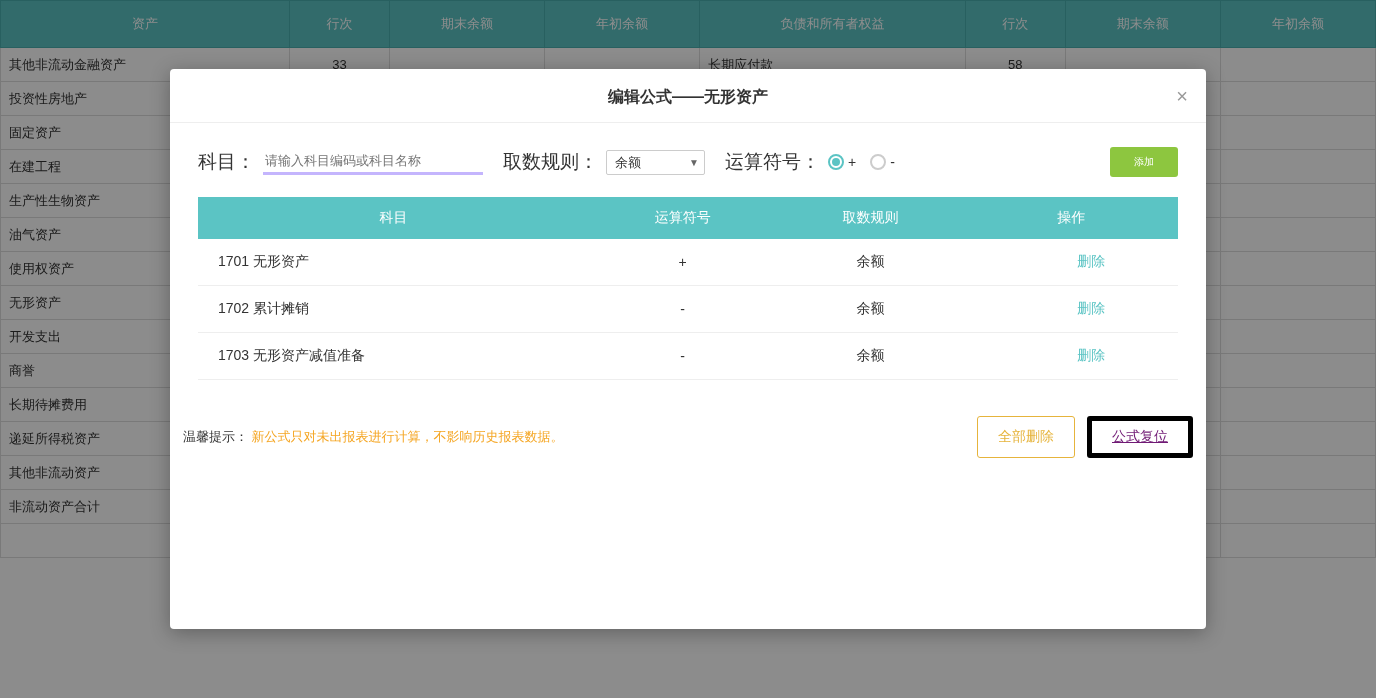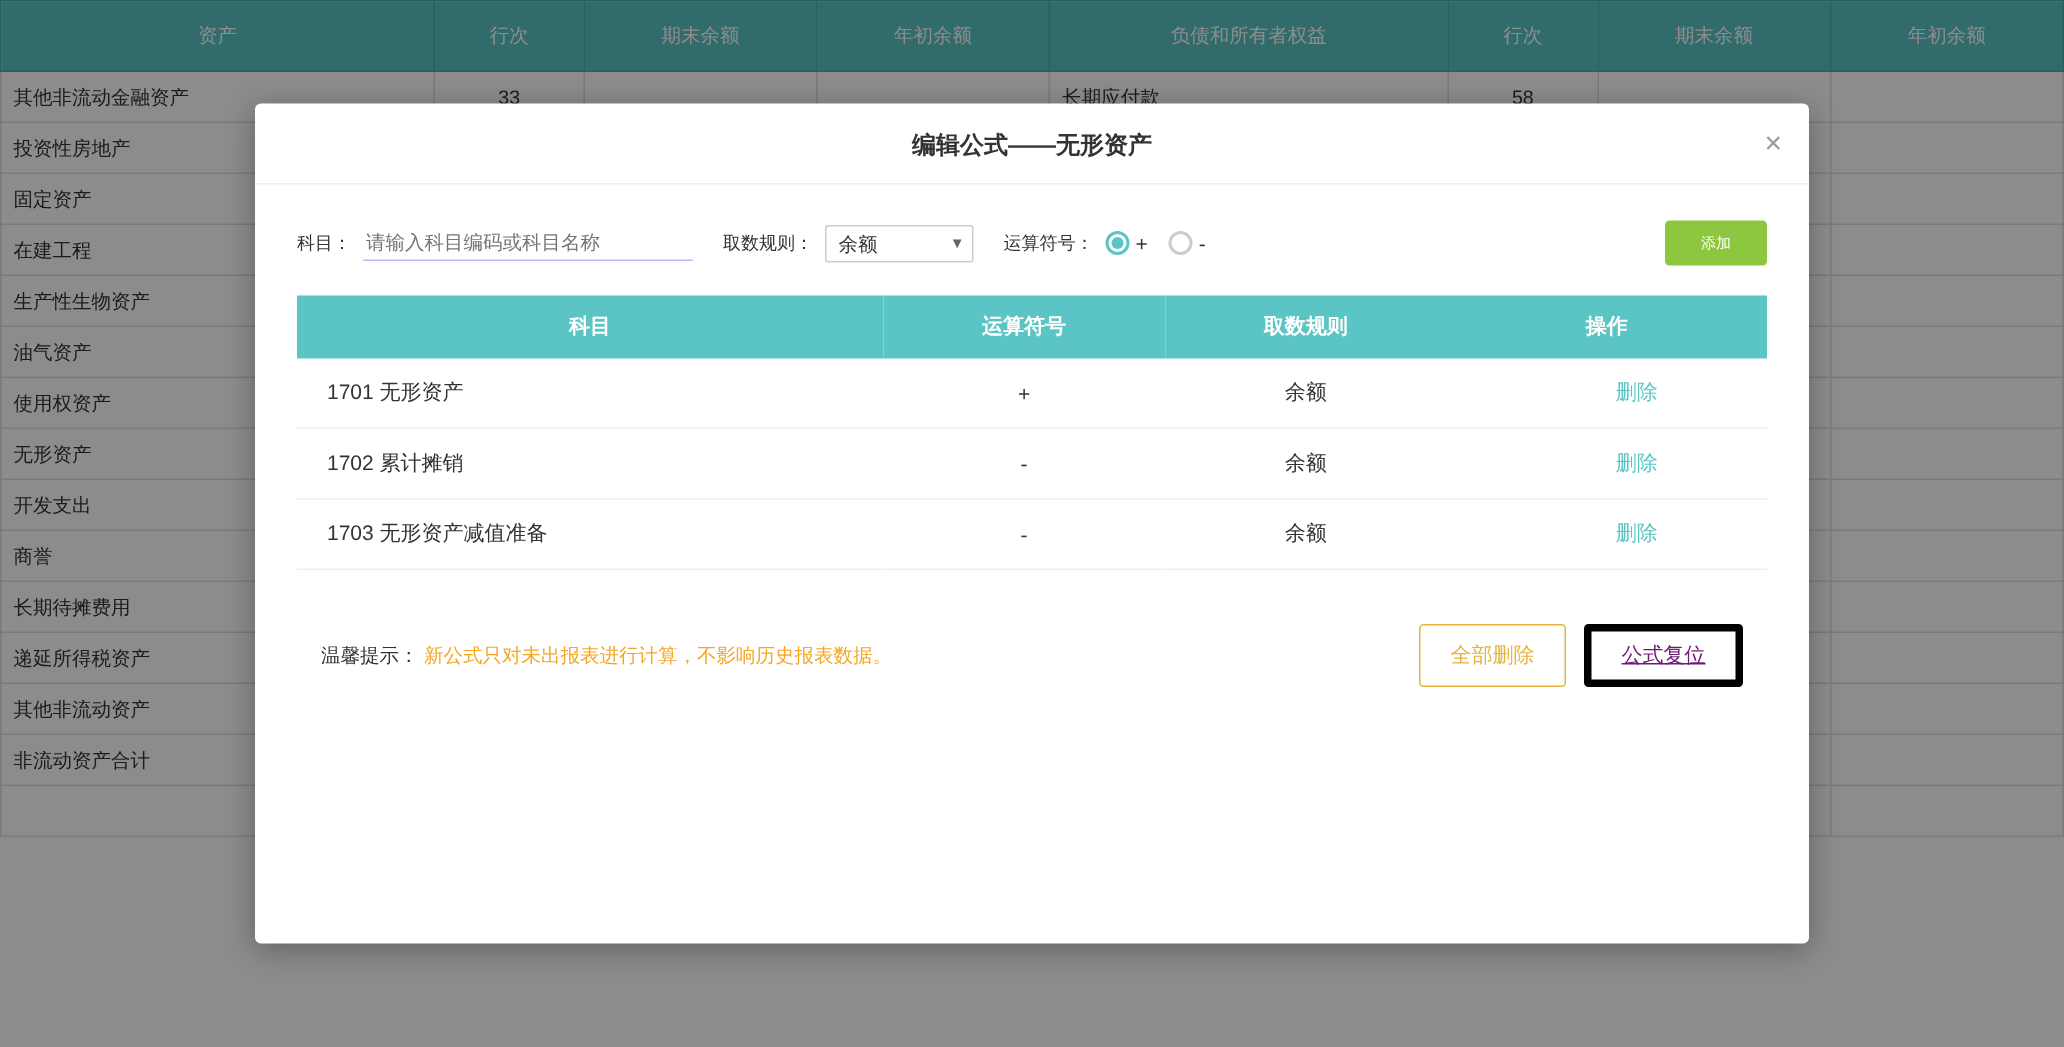--- a/index.html
+++ b/index.html
@@ -111,26 +111,26 @@
 
     .form-group {
       display: flex;
       align-items: center;
       gap: 8px;
     }
 
     .form-label {
       color: #333;
       white-space: nowrap;
-      font-size: 12px;
+      font-size: 19px;
     }
 
     .form-input {
       border: none;
-      border-bottom: 1px solid #c4b5fd;
+      border-bottom: 3px solid #c4b5fd;
       outline: none;
       padding: 4px 2px;
       font-size: 13px;
       color: #999;
       width: 220px;
       background: transparent;
     }
 
     .form-select {
       border: 1px solid #ccc;
@@ -224,21 +224,21 @@
       width: 100%;
       border-collapse: collapse;
       font-size: 14px;
     }
 
     .data-table thead tr th {
       background: #5bc4c4;
       color: #fff;
       padding: 12px 16px;
       text-align: center;
-      font-weight: bold;
+      font-weight: normal;
       border: none;
     }
 
     .data-table tbody tr td {
       padding: 14px 16px;
       text-align: center;
       border-bottom: 1px solid #eee;
       color: #333;
     }
 
@@ -250,21 +250,21 @@
     .delete-link {
       color: #5bc4c4;
       cursor: pointer;
       text-decoration: none;
       font-size: 14px;
       margin-left: 40px;
     }
 
     
     .modal-footer {
-      padding: 16px 44px 20px;
+      padding: 16px 13px 20px;
       display: flex;
       align-items: center;
       justify-content: space-between;
     }
 
     .footer-hint {
       font-size: 13px;
       color: #f5a623;
     }
 

